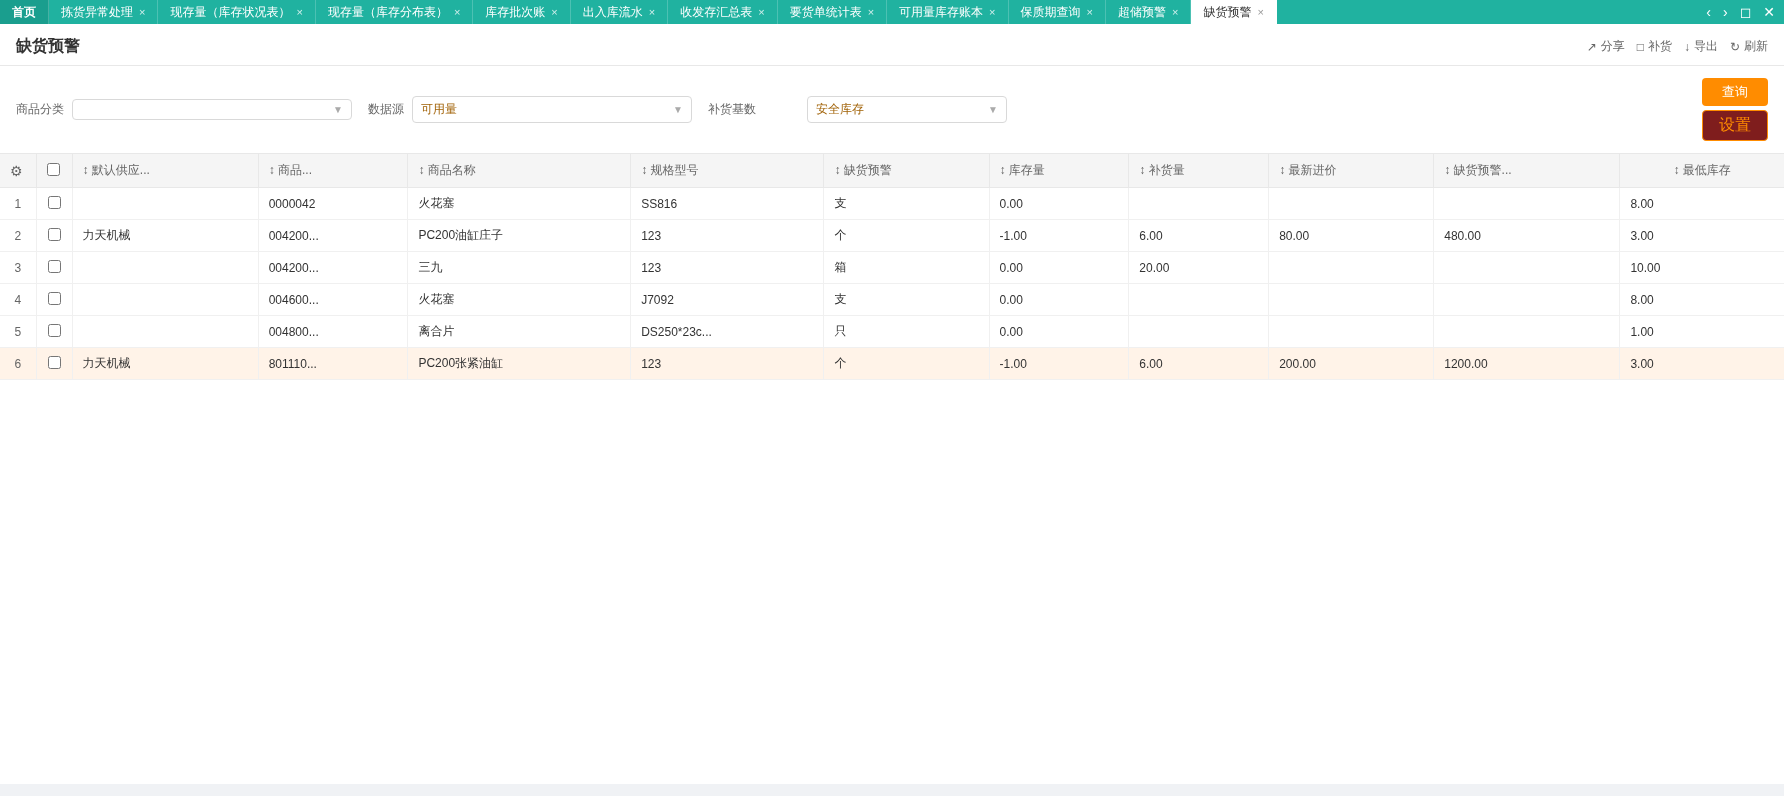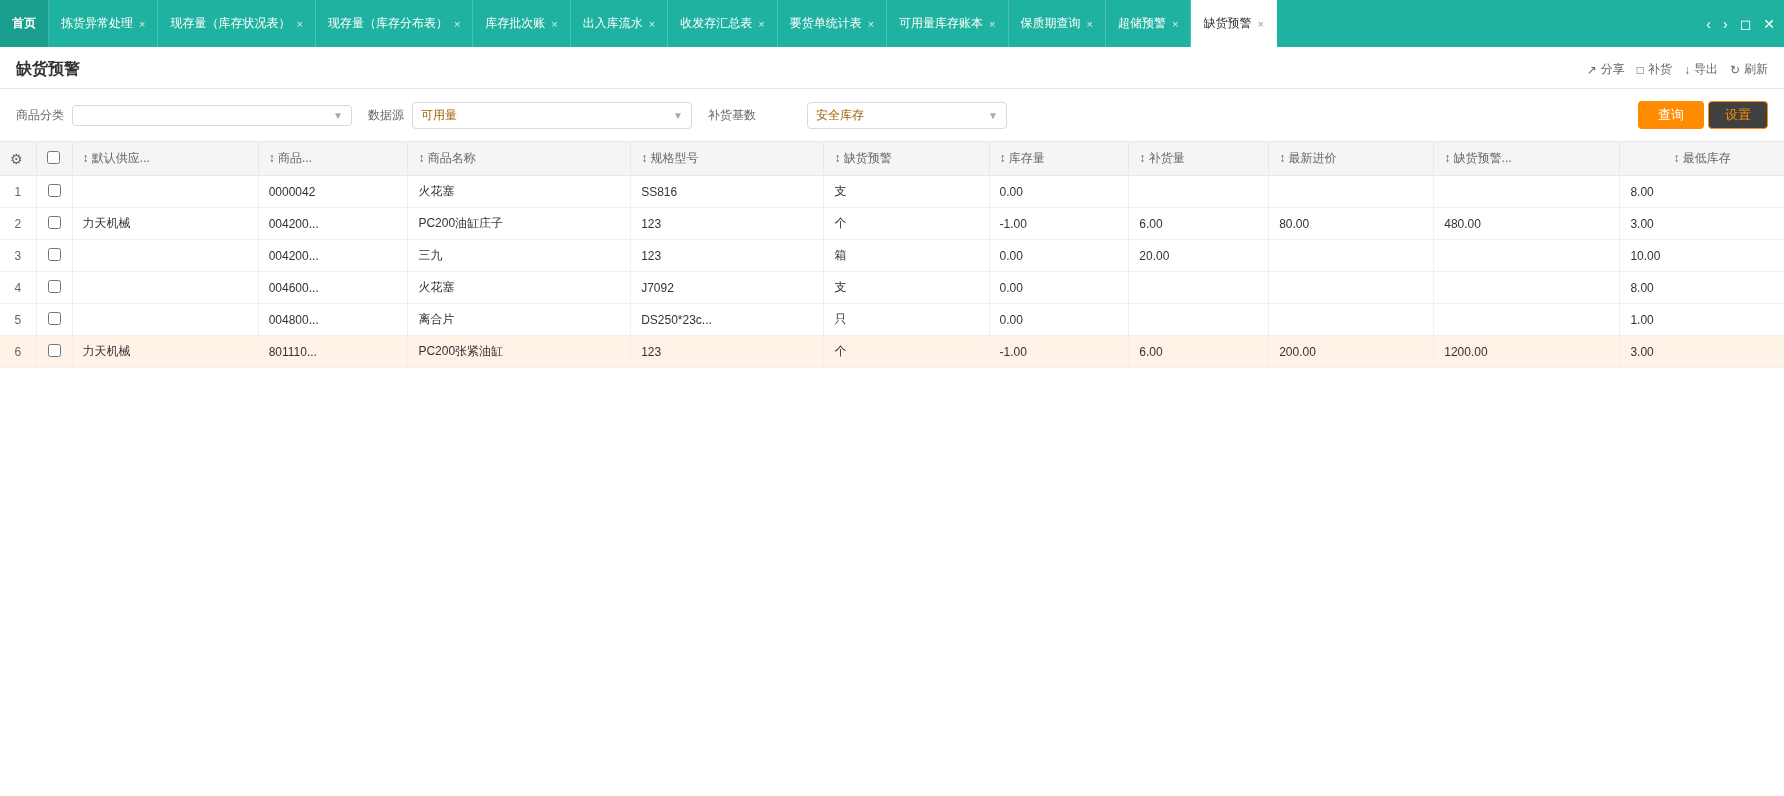--- a/index.html
+++ b/index.html
@@ -3,21 +3,21 @@
   <meta charset="utf-8">
   <style>
     * { box-sizing: border-box; margin: 0; padding: 0; }
     body { font-family: 'Microsoft YaHei', Arial, sans-serif; font-size: 13px; background: #f0f2f5; color: #333; }
 
     
     .tab-bar {
       display: flex;
       align-items: center;
       background: #20b2a0;
-      height: 47px;
+      height: 24px;
       overflow: hidden;
     }
     .tab-item {
       display: flex;
       align-items: center;
       padding: 0 12px;
       height: 100%;
       color: #fff;
       white-space: nowrap;
       cursor: pointer;
@@ -127,39 +127,40 @@
       color: #aaa;
       font-size: 10px;
     }
     .filter-value {
       color: #a16207;
       font-size: 12px;
     }
     .filter-actions {
       margin-left: auto;
       display: flex;
+      flex-direction: column;
       gap: 4px;
     }
     .btn-query {
       background: #ff8c00;
       color: #fff;
       border: none;
       border-radius: 4px;
       padding: 5px 20px;
       cursor: pointer;
       font-size: 13px;
     }
     .btn-settings {
-      background: #404040;
+      background: #7f1d1d;
       color: #ff8c00;
       border: 1px solid #ff8c00;
       border-radius: 4px;
       padding: 4px 16px;
       cursor: pointer;
-      font-size: 13px;
+      font-size: 16px;
     }
 
     
     .table-container {
       padding: 0;
     }
     table {
       width: 100%;
       border-collapse: collapse;
       font-size: 12px;

